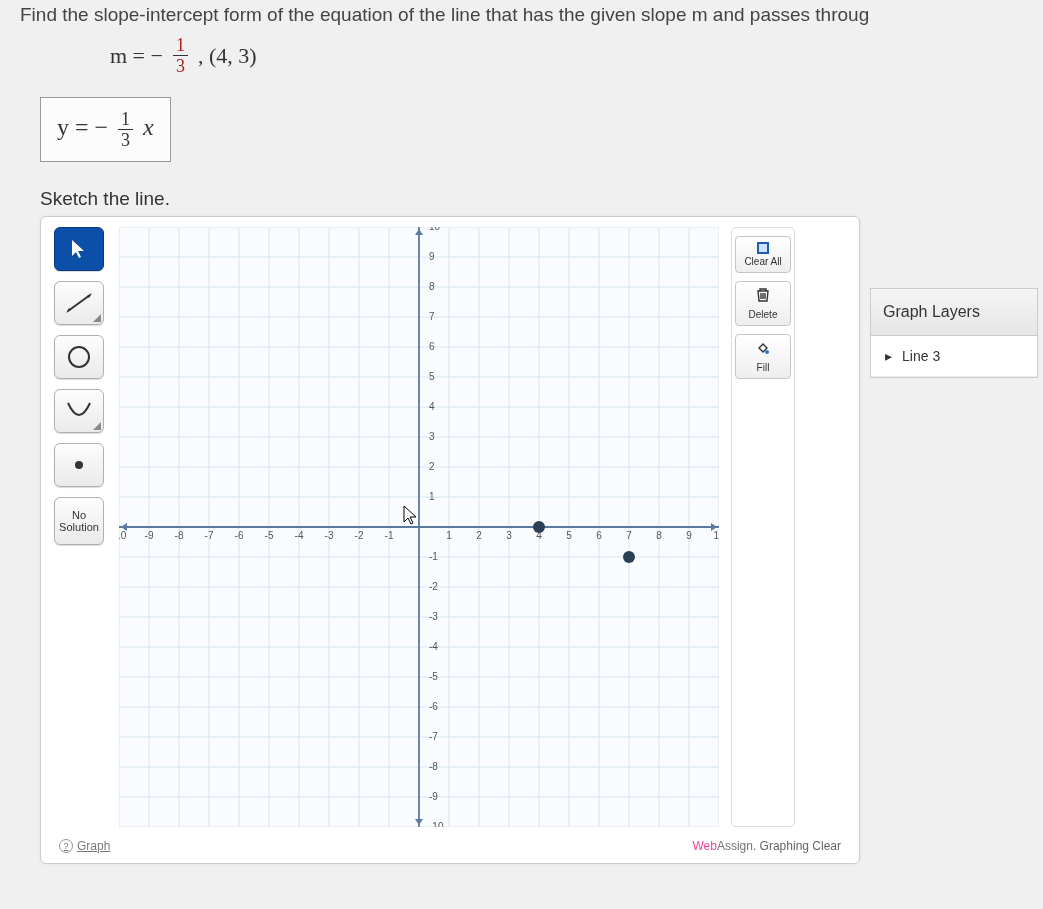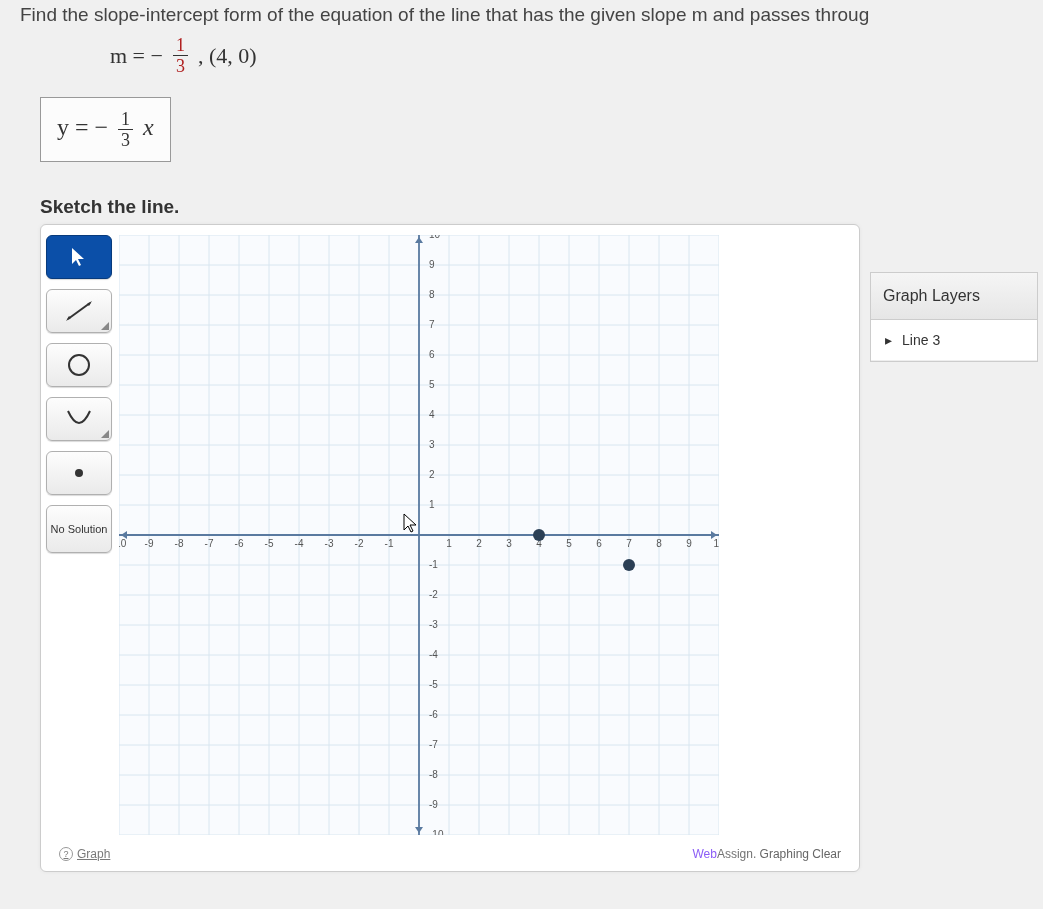--- a/index.html
+++ b/index.html
@@ -39,21 +39,21 @@
   .red { color: #b02020; }
   .answer-box {
     display: inline-block;
     border: 1px solid #999;
     padding: 12px 16px;
     margin: 12px 0 18px 20px;
     background: #fcfcfc;
     font-family: "Times New Roman", serif;
     font-size: 24px;
   }
-  .prompt2 { font-size: 19px; margin: 16px 0 6px 20px; font-weight: bold; }
+  .prompt2 { font-size: 19px; margin: 8px 0 6px 20px; }
   .graph-widget {
     border: 1px solid #ccc;
     border-radius: 6px;
     background: #fff;
     margin-left: 20px;
     width: 820px;
     padding: 10px;
     display: flex;
     flex-direction: column;
     gap: 8px;
@@ -61,21 +61,21 @@
   }
   .graph-main { display: flex; gap: 12px; }
   .toolbar-left {
     display: flex;
     flex-direction: column;
     gap: 10px;
     width: 56px;
     align-items: center;
   }
   .tool-btn {
-    width: 66px; height: 44px;
+    width: 50px; height: 44px;
     border: 1px solid #b0b0b0;
     border-radius: 6px;
     background: linear-gradient(#fdfdfd,#eaeaea);
     display: flex;
     align-items: center;
     justify-content: center;
     font-size: 12px;
     color: #333;
     cursor: pointer;
     box-shadow: 0 1px 1px rgba(0,0,0,0.15);
@@ -132,26 +132,26 @@
     gap: 4px;
   }
   .footer-bar {
     display: flex;
     justify-content: space-between;
     align-items: center;
     font-size: 12px;
     color: #666;
     padding: 4px 8px 0 8px;
   }
-  .brand .wa1 { color: #8b5cf6; }
+  .brand .wa1 { color: #ec4899; }
   .brand .wa2 { color: #737373; font-weight: normal; }
   .layers-panel {
     position: absolute;
     left: 870px;
-    top: 272px;
+    top: 288px;
     width: 168px;
     border: 1px solid #ccc;
     background: #fff;
   }
   .layers-header {
     background: linear-gradient(#f5f5f5,#e6e6e6);
     border-bottom: 1px solid #ccc;
     padding: 14px 12px;
     font-size: 16px;
     color: #333;
@@ -177,21 +177,21 @@
 
 <div class="content">
   <div class="question-text">Find the slope-intercept form of the equation of the line that has the given slope m and passes throug</div>
 
   <div class="math-row">
     <span>m = −</span>
     <span class="frac red">
       <span class="num">1</span>
       <span class="den">3</span>
     </span>
-    <span>, (4, 0)</span>
+    <span>, (4, 3)</span>
   </div>
 
   <div class="answer-box">
     <span>y = −</span>
     <span class="frac">
       <span class="num">1</span>
       <span class="den">3</span>
     </span>
     <span style="font-style:italic">x</span>
   </div>
@@ -339,20 +339,43 @@
               <circle cx="510" cy="330" r="6" fill="#2b3f55"></circle>
             </g>
         </svg>
         <span class="cursor-overlay" style="left:283px; top:277px;">
           <svg width="18" height="22" viewBox="0 0 18 22">
               <path d="M2 2 L2 18 L6 14 L9 20 L11 19 L8 13 L14 13 Z" fill="#fff" stroke="#000" stroke-width="1"></path>
             </svg>
         </span>
       </div>
 
+      <div class="toolbar-right">
+        <div class="action-btn">
+          <span class="glyph" style="width:12px;height:12px;border:2px solid #1f5bb5;background:#cfe2ff;"></span>
+          <span>Clear All</span>
+        </div>
+        <div class="action-btn">
+          <span class="glyph">
+            <svg width="16" height="16">
+                <path d="M3 4 h10 l-1 10 h-8 Z M5 2 h6 v2 h-6 Z M6 6 v6 M8 6 v6 M10 6 v6" fill="none" stroke="#333" stroke-width="1.4"></path>
+              </svg>
+          </span>
+          <span>Delete</span>
+        </div>
+        <div class="action-btn">
+          <span class="glyph">
+            <svg width="16" height="16">
+                <path d="M4 8 L8 4 L12 8 L8 12 Z" fill="none" stroke="#333" stroke-width="1.4"></path>
+                <circle cx="12" cy="12" r="2" fill="#3573c5"></circle>
+              </svg>
+          </span>
+          <span>Fill</span>
+        </div>
+      </div>
     </div>
 
     <div class="footer-bar">
       <a class="help-link">
         <span style="width:14px;height:14px;border:1px solid #999;border-radius:50%;display:inline-flex;align-items:center;justify-content:center;font-size:9px;">?</span>
         <span>Graph</span>
       </a>
       <span class="brand">
         <span class="wa1">Web</span><span class="wa2">Assign.</span><span> Graphing Clear</span>
       </span>

